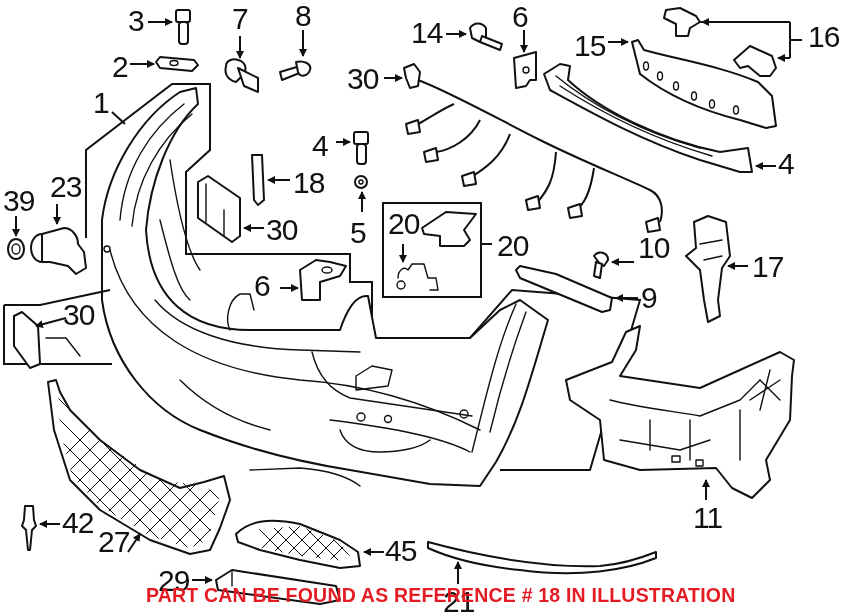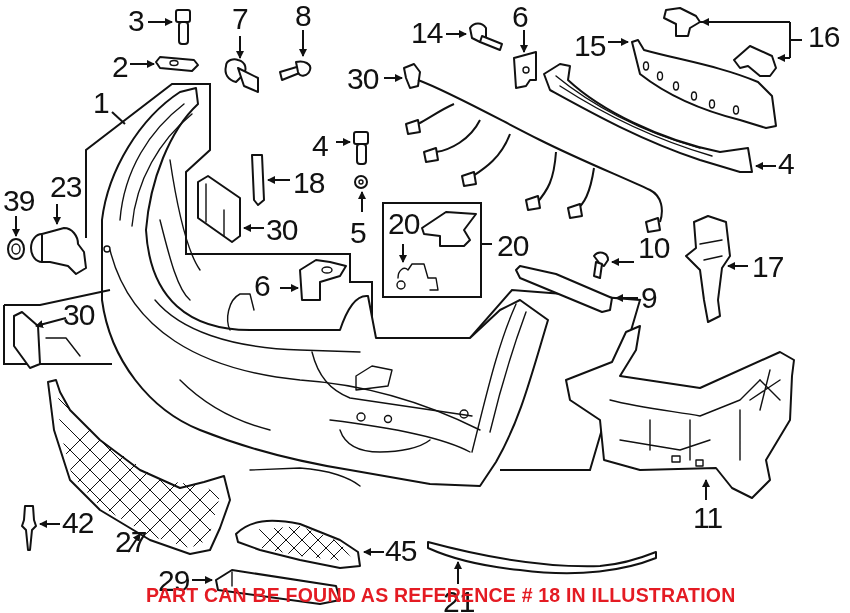--- a/index.html
+++ b/index.html
@@ -269,18 +269,18 @@
 <span class="callout" style="left:752px;top:252px">17</span>
 <span class="callout" style="left:497px;top:231px">20</span>
 <span class="callout" style="left:388px;top:209px">20</span>
 <span class="callout" style="left:63px;top:300px">30</span>
 <span class="callout" style="left:443px;top:587px">21</span>
 <span class="callout" style="left:62px;top:508px">42</span>
 <span class="callout" style="left:50px;top:172px">23</span>
 <span class="callout" style="left:3px;top:186px">39</span>
 <span class="callout" style="left:266px;top:215px">30</span>
 <span class="callout" style="left:293px;top:168px">18</span>
-<span class="callout" style="left:115px;top:527px">27</span>
+<span class="callout" style="left:98px;top:527px">27</span>
 <span class="callout" style="left:385px;top:536px">45</span>
 <span class="callout" style="left:158px;top:566px">29</span>
 <span class="callout" style="left:347px;top:64px">30</span>
 
 <div class="notice" id="notice" style="color: rgb(228, 27, 35);">PART CAN BE FOUND AS REFERENCE # 18 IN ILLUSTRATION</div>
 
 </body></html>

